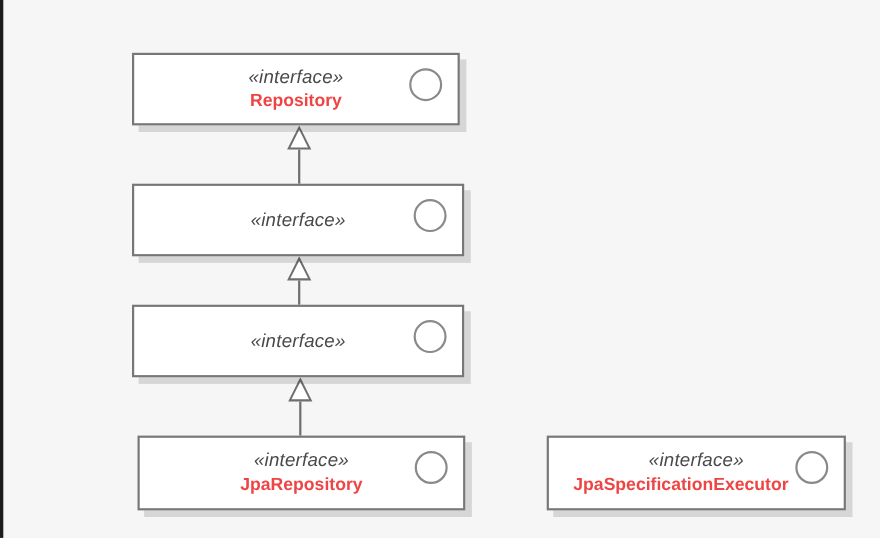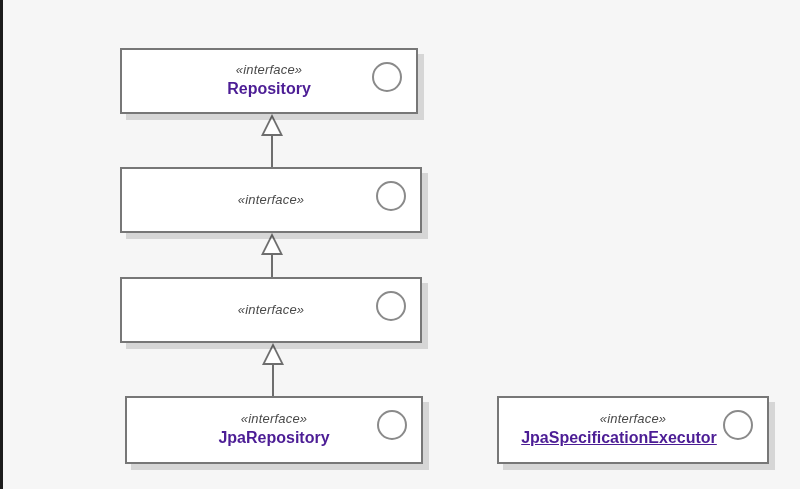--- a/index.html
+++ b/index.html
@@ -27,33 +27,33 @@
     background: #ffffff;
     border: 2px solid #777777;
     box-shadow: 6px 6px 0 0 rgba(0, 0, 0, 0.13);
     display: flex;
     flex-direction: column;
     align-items: center;
     justify-content: center;
   }
 
   .uml-stereotype {
-    font-size: 13px;
+    font-size: 17px;
     font-style: italic;
     color: #4a4a4a;
     line-height: 1.25;
     letter-spacing: 0.2px;
     white-space: nowrap;
     font-family: "Liberation Sans", sans-serif;
   }
 
   .uml-name {
     font-size: 16px;
     font-weight: bold;
-    color: #4c1d95;
+    color: #ef4444;
     line-height: 1.3;
     white-space: nowrap;
     margin-top: 1px;
     font-family: "Liberation Sans", sans-serif;
   }
 
   
   .iface-circle {
     position: absolute;
     top: 12px;
@@ -128,17 +128,17 @@
   </div>
 
   <div class="uml-box" style="left:122px; top:396px; width:298px; height:68px;">
     <div class="uml-stereotype">«interface»</div>
     <div class="uml-name">JpaRepository</div>
     <div class="iface-circle"></div>
   </div>
 
   <div class="uml-box" style="left:494px; top:396px; width:272px; height:68px;">
     <div class="uml-stereotype">«interface»</div>
-    <div class="uml-name" style="margin-right:28px;text-decoration:underline;">JpaSpecificationExecutor</div>
+    <div class="uml-name" style="margin-right:28px;">JpaSpecificationExecutor</div>
     <div class="iface-circle"></div>
   </div>
 
 </div>
 
 </body></html>

